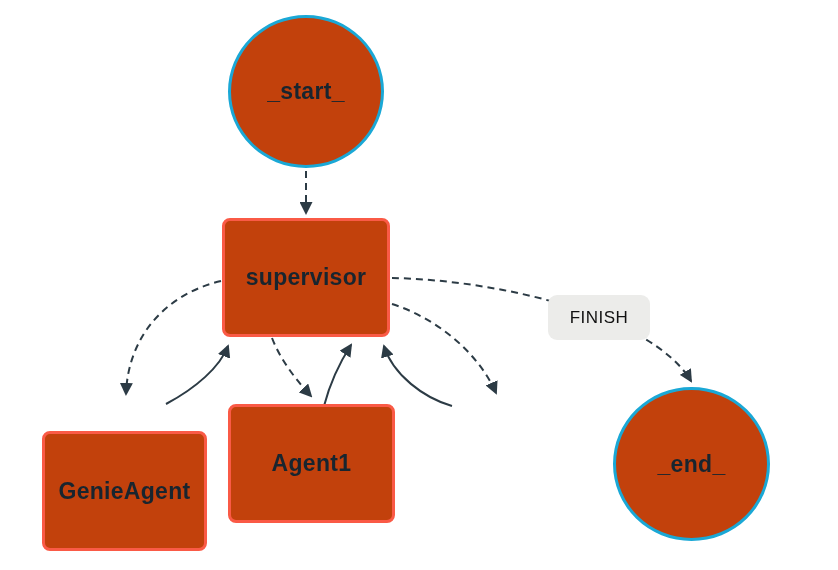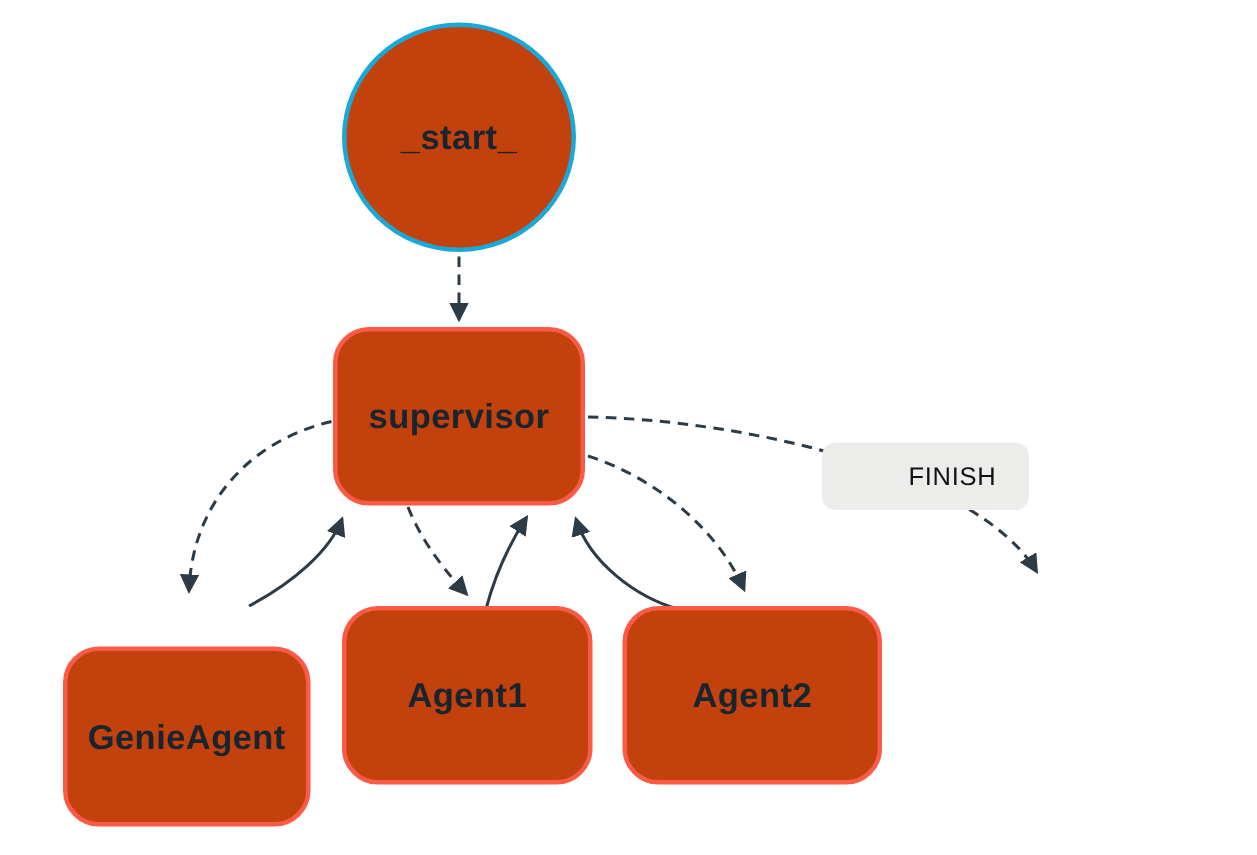--- a/index.html
+++ b/index.html
@@ -14,32 +14,32 @@
   .edges{position:absolute; left:0; top:0; width:838px; height:570px;}
   path.edge{fill:none; stroke:var(--edge); stroke-width:2;}
   path.edge.dashed{stroke-dasharray:7 5;}
   .edges marker path{fill:var(--edge); stroke:none;}
   .node{
     position:absolute; display:flex; align-items:center; justify-content:center;
     background:#c2410c; color:var(--text); font-weight:bold; font-size:23px;
     letter-spacing:0.3px; box-sizing:border-box; text-align:center;
   }
   .node.circle{border:3px solid var(--cyan); border-radius:50%;}
-  .node.box{border:3.5px solid var(--orange); border-radius:24px;}
+  .node.box{border:3.5px solid var(--orange); border-radius:8px;}
   #n-start{left:228px; top:15px; width:156px; height:153px;}
   #n-supervisor{left:222px; top:218px; width:168px; height:119px;}
   #n-genie{left:42px; top:404px; width:165px; height:120px;margin-top:27px;}
   #n-agent1{left:228px; top:404px; width:167px; height:119px;}
   #n-agent2{left:415px; top:404px; width:173px; height:119px;}
   #n-end{left:613px; top:387px; width:157px; height:154px;}
   #finish-label{
     position:absolute; left:548px; top:295px; width:102px; height:45px;
     background:var(--finishbg); border-radius:9px; display:flex;
     align-items:center; justify-content:center; font-size:17px;
-    color:var(--finishtext); font-weight:normal; letter-spacing:0.5px;padding-left:36px;
+    color:var(--finishtext); font-weight:normal; letter-spacing:0.5px;
   }
 </style>
 </head>
 <body>
 
 <div class="canvas">
 
   <svg class="edges" viewBox="0 0 838 570" xmlns="http://www.w3.org/2000/svg">
     <defs>
       <marker id="arrow" viewBox="0 0 10 10" refX="8.5" refY="5" markerWidth="6.5" markerHeight="6.5" orient="auto-start-reverse">
@@ -73,22 +73,22 @@
   </div>
 
   <div class="node box" id="n-genie">
     <span>GenieAgent</span>
   </div>
 
   <div class="node box" id="n-agent1">
     <span>Agent1</span>
   </div>
 
-  <div class="node box" id="n-agent2">
-    <span>Agent2</span>
+
+  <div class="node circle" id="n-end">
+    <span>_end_</span>
   </div>
-
 
   <div id="finish-label">
     <span>FINISH</span>
   </div>
 
 </div>
 
 </body></html>

